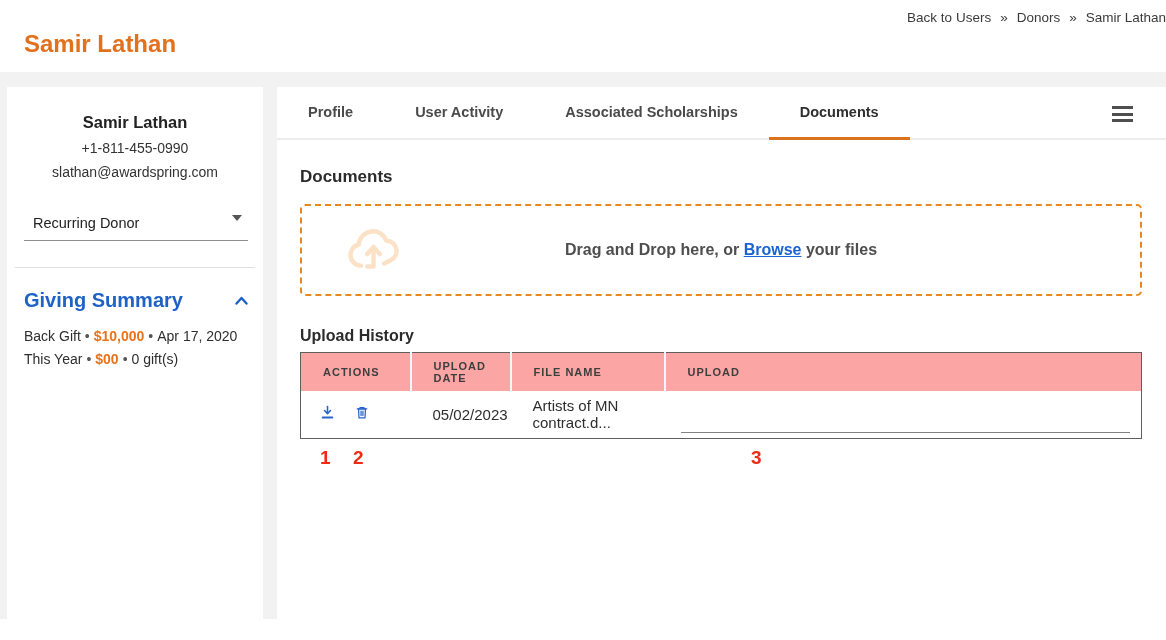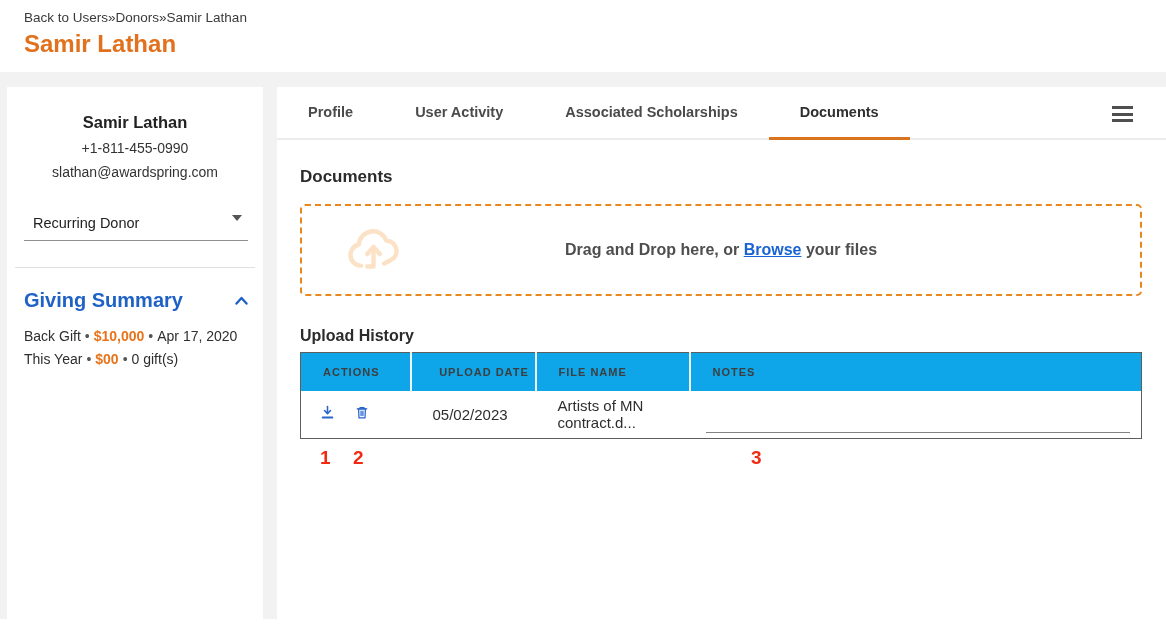--- a/index.html
+++ b/index.html
@@ -4,21 +4,21 @@
 <style>
   * { box-sizing: border-box; }
   html,body { margin:0; padding:0; }
   body {
     width:1166px; height:640px; background:#ffffff;
     font-family:"Liberation Sans", sans-serif; color:#2e2e2e;
     overflow:hidden; position:relative;
   }
   
   .topbar { height:72px; background:#fff; padding:10px 0 0 24px; }
-  .breadcrumb { display:flex; align-items:center; font-size:13.5px; color:#3a3a3a; }
+  .breadcrumb { display:flex; align-items:center; gap:9px; font-size:13.5px; color:#3a3a3a;justify-content:flex-end; }
   .breadcrumb a { color:#3a3a3a; text-decoration:none; cursor:pointer; }
   .page-title { margin:5px 0 0; font-size:24px; line-height:28px; font-weight:700; color:#e2711d; }
   
   .band { background:#f2f2f2; height:547px; display:flex; align-items:flex-start; }
   .sidebar {
     flex:none; width:256px; height:532px; margin:15px 14px 0 7px;
     background:#fff; padding-top:26px;
   }
   .main { flex:1; height:553px; margin-top:15px; background:#fff; position:relative; }
   
@@ -54,25 +54,25 @@
     margin-top:17px; height:92px; border:2px dashed #e8871c; border-radius:5px;
     position:relative; display:flex; align-items:center; justify-content:center; cursor:pointer;
   }
   .cloud { position:absolute; left:43px; top:16px; }
   .dz-text { font-size:16px; font-weight:700; color:#4e4e4e; white-space:pre; }
   .dz-text a { color:#1a63d4; text-decoration:underline; cursor:pointer; }
   .uh-heading { margin:31px 0 7px; font-size:16px; font-weight:700; color:#2b2b2b; }
   
   table { width:100%; border-collapse:collapse; border:1px solid #5e5e5e; }
   th {
-    background:#0ea5e9; height:38px; text-align:left; font-size:11px; font-weight:700;
+    background:#fca5a5; height:38px; text-align:left; font-size:11px; font-weight:700;
     letter-spacing:1px; color:#3e3e3e; padding:0 0 0 22px; border-right:2px solid #eef6fd;
   }
   th:last-child { border-right:none; }
-  .col-actions { width:110px; } .col-date { width:125px;text-align:center; } .col-file { width:154px; }
+  .col-actions { width:110px; } .col-date { width:100px; } .col-file { width:154px; }
   td { height:48px; font-size:15px; color:#2e2e2e; padding-left:22px; }
   .actions-cell { padding-left:18px; }
   .icon-btn { background:none; border:none; padding:0; margin:0 14px 0 0; cursor:pointer; vertical-align:middle; }
   .notes-cell { padding:0 11px 0 16px; vertical-align:bottom; }
   .notes-input {
     width:100%; border:none; border-bottom:1px solid #838383; background:transparent;
     height:24px; margin-bottom:5px; outline:none; font-size:14px; font-family:inherit;
   }
   
   .annos { position:relative; height:32px; margin-top:5px; }
@@ -152,21 +152,21 @@
       </div>
 
       <h3 class="uh-heading">Upload History</h3>
 
       <table>
         <thead>
           <tr>
             <th class="col-actions">ACTIONS</th>
             <th class="col-date">UPLOAD DATE</th>
             <th class="col-file">FILE NAME</th>
-            <th>NOTES</th>
+            <th>UPLOAD</th>
           </tr>
         </thead>
         <tbody>
           <tr>
             <td class="actions-cell">
               <button class="icon-btn">
                 <svg width="17" height="17" viewBox="0 0 24 24" fill="none" stroke="#2a65cc" stroke-width="2.2" stroke-linecap="round" stroke-linejoin="round">
                   <path d="M12 3.5 V13"></path>
                   <path d="M7.8 9.2 L12 13.6 L16.2 9.2"></path>
                   <path d="M5.2 19 H18.8" stroke-width="2.8"></path>

